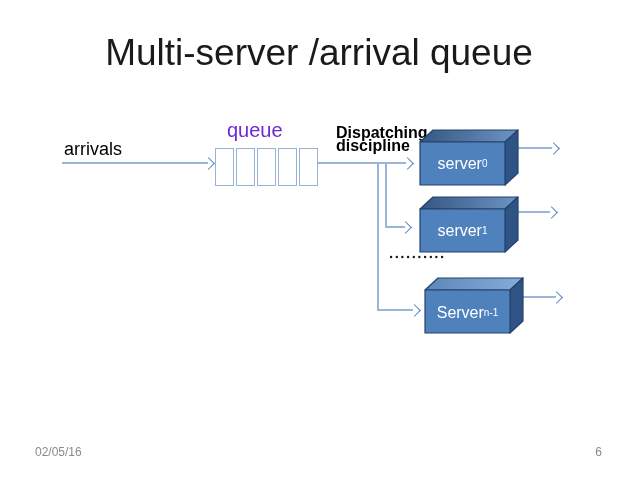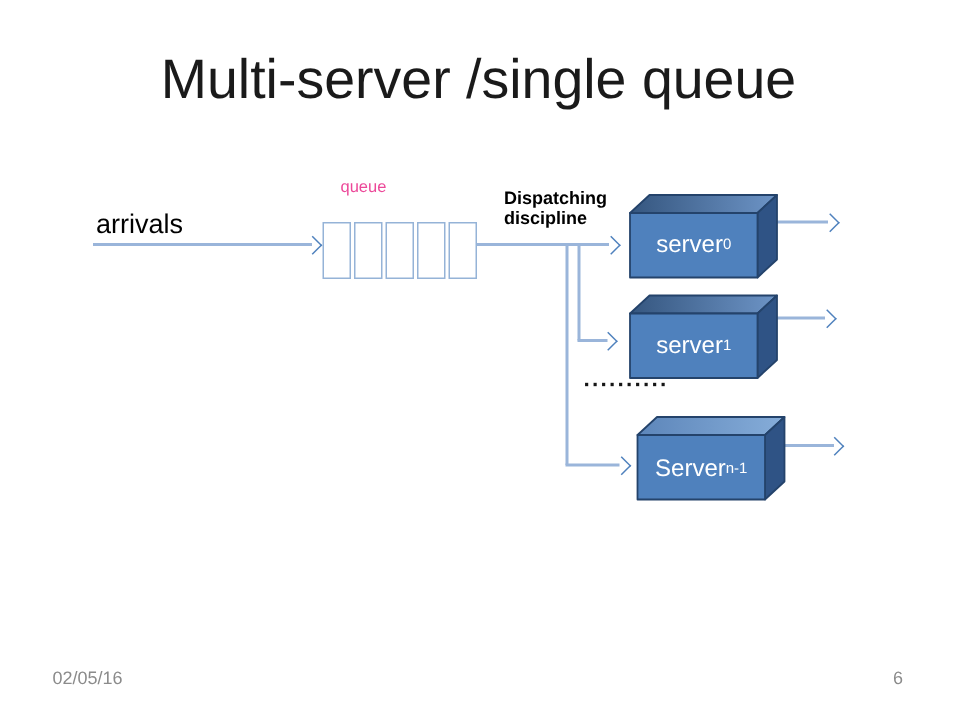--- a/index.html
+++ b/index.html
@@ -5,32 +5,32 @@
   html,body { margin:0; padding:0; background:#ffffff; }
   .slide {
     position:relative; width:638px; height:478px; background:#fff; overflow:hidden;
     font-family:"Liberation Sans", sans-serif; color:var(--body-text,#000);
   }
   .title {
     position:absolute; top:30px; left:0; width:100%; text-align:center;
     font-size:37px; line-height:1.25; color:var(--title-text,#1a1a1a); font-weight:400;
   }
   .lbl { position:absolute; font-size:18px; color:#000; white-space:nowrap; }
-  .dispatch { position:absolute; left:336px; top:126px; font-size:12px; font-weight:bold; line-height:13px; color:#000; }
+  .dispatch { position:absolute; left:336px; top:126px; font-size:16px; font-weight:bold; line-height:13px; color:#000; }
   .hline { position:absolute; height:1.5px; background:var(--line-blue,#9ab5da); }
   .vline { position:absolute; width:1.5px; background:var(--line-blue,#9ab5da); }
   .chev {
     position:absolute; width:8px; height:8px;
     border-top:1.7px solid var(--arrowhead-blue,#4f81bd);
     border-right:1.7px solid var(--arrowhead-blue,#4f81bd);
     transform:rotate(45deg);
   }
   .queue-box { position:absolute; left:215px; top:148px; width:103px; height:38px; display:flex; gap:2px; }
   .queue-cell { flex:1; border:1.5px solid var(--queue-border,#95b3d7); background:#fff; }
-  .qlabel { position:absolute; left:227px; top:119px; font-size:11px; color:#ec4899; }
+  .qlabel { position:absolute; left:227px; top:119px; font-size:20px; color:#6d28d9; }
   .cube { position:absolute; width:100px; height:57px; }
   .cube polygon { stroke:var(--box-edge,#24436b); stroke-width:1.2; stroke-linejoin:round; }
   .face-front { fill:var(--box-front,#4f81bd); }
   .face-top   { fill:url(#topGradDark); }
   .face-top.light { fill:url(#topGradLight); }
   .face-side  { fill:var(--box-side,#2f5385); }
   .srv-label {
     position:absolute; width:85px; height:43px; display:flex; align-items:center; justify-content:center;
     color:var(--box-label-text,#fff); font-size:16px; white-space:nowrap;text-align:right;
   }
@@ -53,21 +53,21 @@
         <stop offset="0" stop-color="#35567f"></stop>
           <stop offset="1" stop-color="#6d94c6"></stop>
       </linearGradient>
       <linearGradient id="topGradLight" x1="0" y1="0" x2="1" y2="0">
         <stop offset="0" stop-color="#5d86ba"></stop>
           <stop offset="1" stop-color="#86add9"></stop>
       </linearGradient>
     </defs>
   </svg>
 
-  <div class="title">Multi-server /single queue</div>
+  <div class="title">Multi-server /arrival queue</div>
 
   <div class="lbl" style="left:64px; top:139px;">arrivals</div>
 
   <div class="qlabel">queue</div>
   <div class="queue-box">
 
   <div class="queue-cell"></div>
       <div class="queue-cell"></div>
       <div class="queue-cell"></div>
       <div class="queue-cell"></div>

